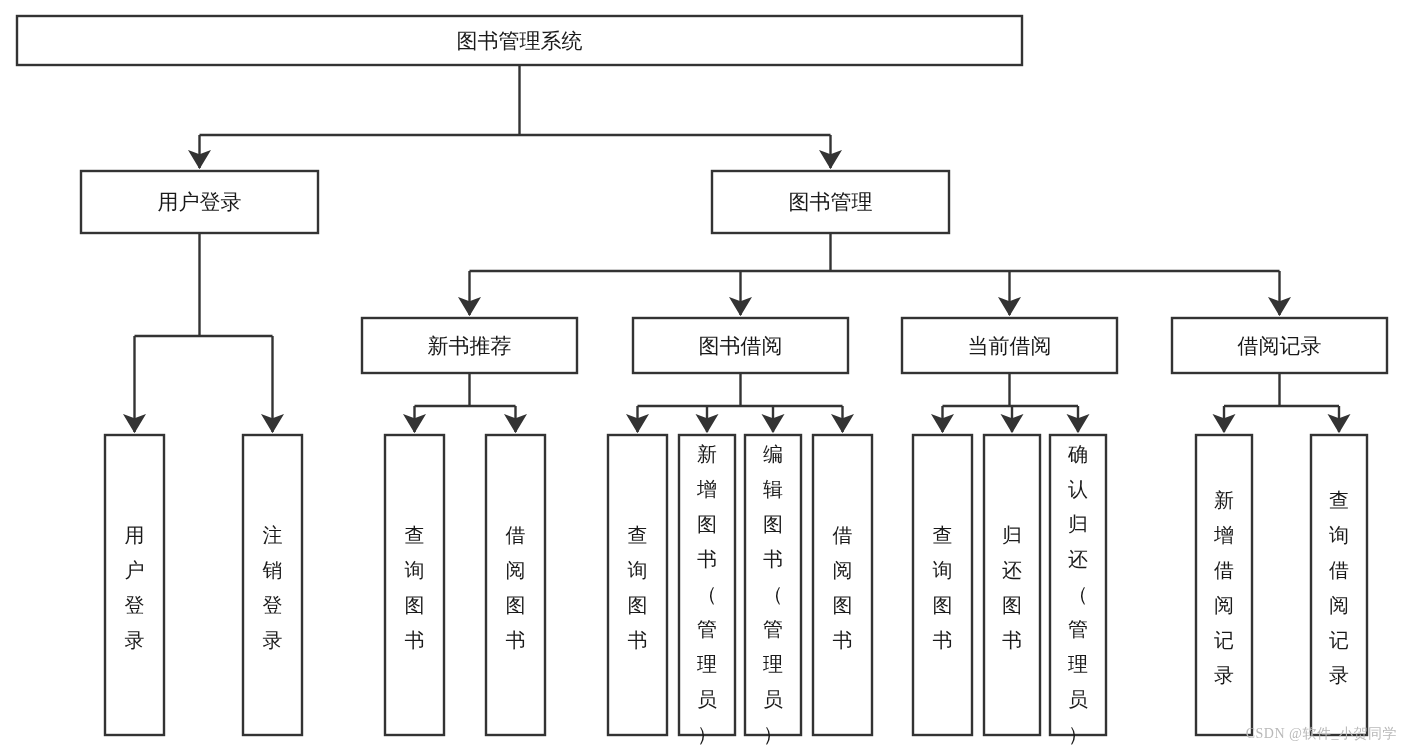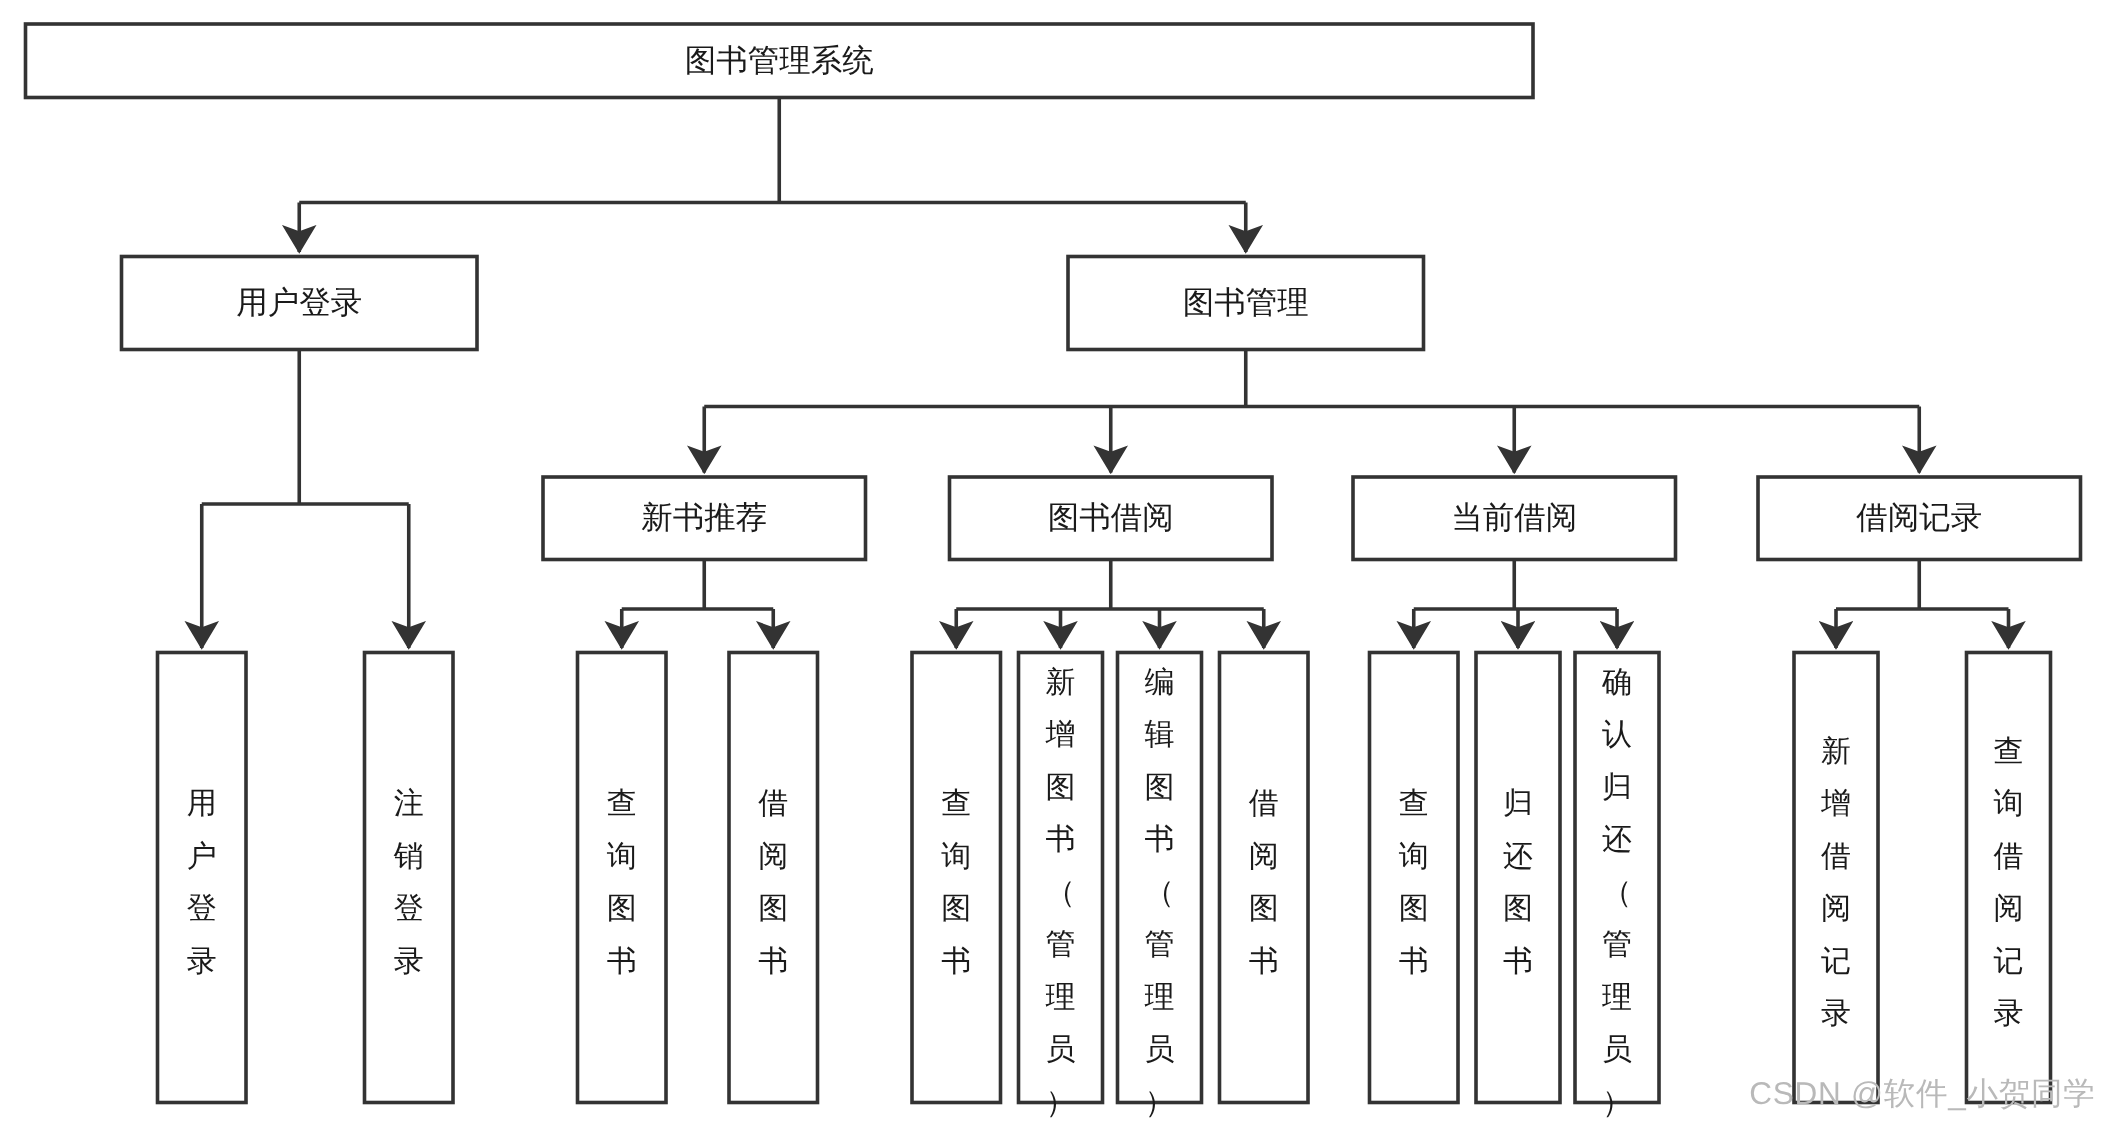--- a/index.html
+++ b/index.html
@@ -53,22 +53,22 @@
   .node-label-v {
     font-family: "DejaVu Sans", "Liberation Sans", sans-serif;
     font-size: 20px;
     fill: #1a1a1a;
     text-anchor: middle;
   }
   .watermark-text {
     position: absolute;
     right: 8px;
     bottom: 4px;
-    font-family: Liberation Sans, sans-serif;
-    font-size: 21px;
+    font-family: Liberation Serif, serif;
+    font-size: 14px;
     color: #b9b9b9;
     letter-spacing: 0.5px;
     white-space: nowrap;
     user-select: none;
   }
 </style>
 </head>
 <body>
 
 <div id="diagram-root">

